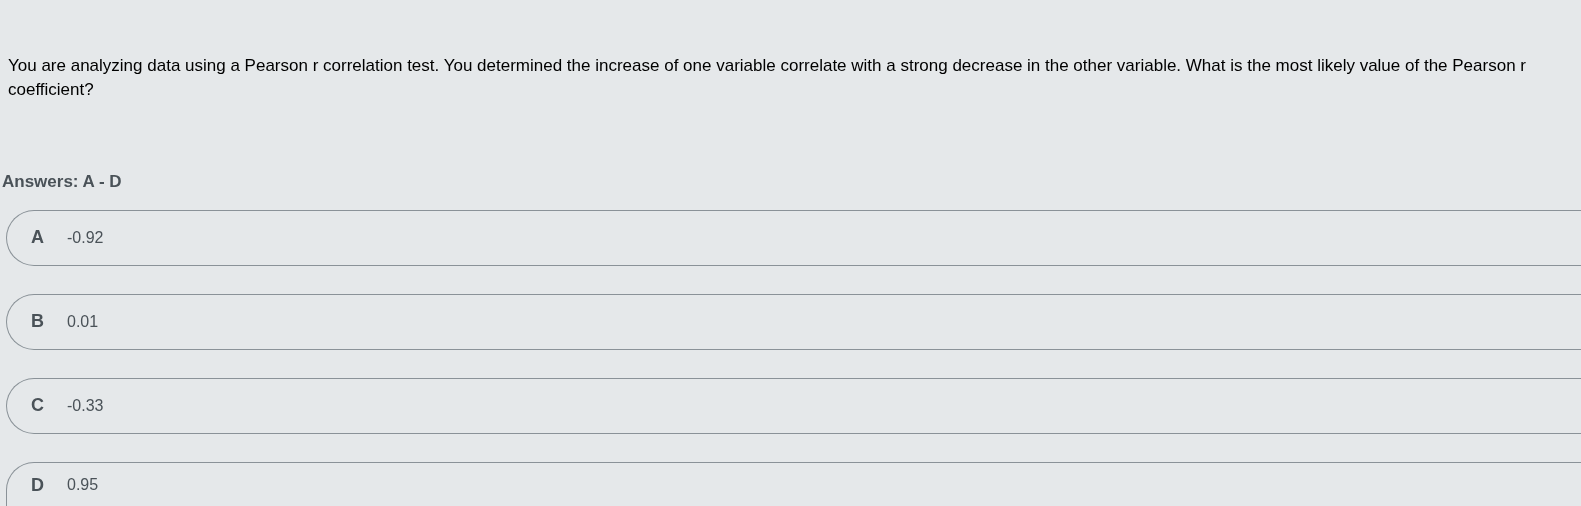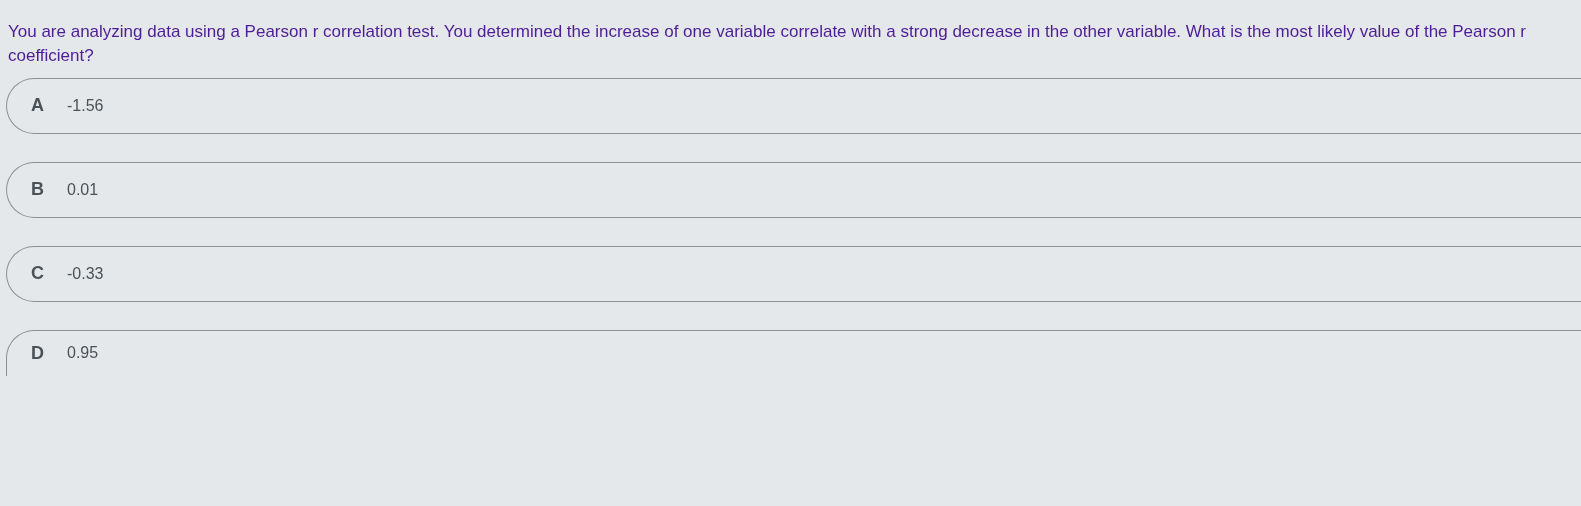--- a/index.html
+++ b/index.html
@@ -14,22 +14,23 @@
       height: 506px;
       overflow: hidden;
       color: #4a5258;
     }
     .container {
       padding: 0;
     }
     .question-text {
       font-size: 17px;
       padding: 20px 8px 10px 8px;
-      color: #4c1d95;
+      color: #000000;
       line-height: 1.4;
+      margin-top: 34px;
     }
     .answers-heading {
       font-size: 17px;
       font-weight: bold;
       padding: 60px 0 18px 2px;
       color: #4a5258;
     }
     .options {
       padding-left: 6px;
     }
@@ -62,24 +63,25 @@
     .option-value {
       font-size: 16px;
       color: #4a5258;
     }
   </style>
 </head>
 <body>
 
 <div class="container">
   <div class="question-text">You are analyzing data using a Pearson r correlation test. You determined the increase of one variable correlate with a strong decrease in the other variable. What is the most likely value of the Pearson r coefficient?</div>
+  <div class="answers-heading">Answers: A - D</div>
   <div class="options">
     <div class="option">
       <span class="option-letter">A</span>
-      <span class="option-value">-1.56</span>
+      <span class="option-value">-0.92</span>
     </div>
     <div class="option">
       <span class="option-letter">B</span>
       <span class="option-value">0.01</span>
     </div>
     <div class="option">
       <span class="option-letter">C</span>
       <span class="option-value">-0.33</span>
     </div>
     <div class="option">

